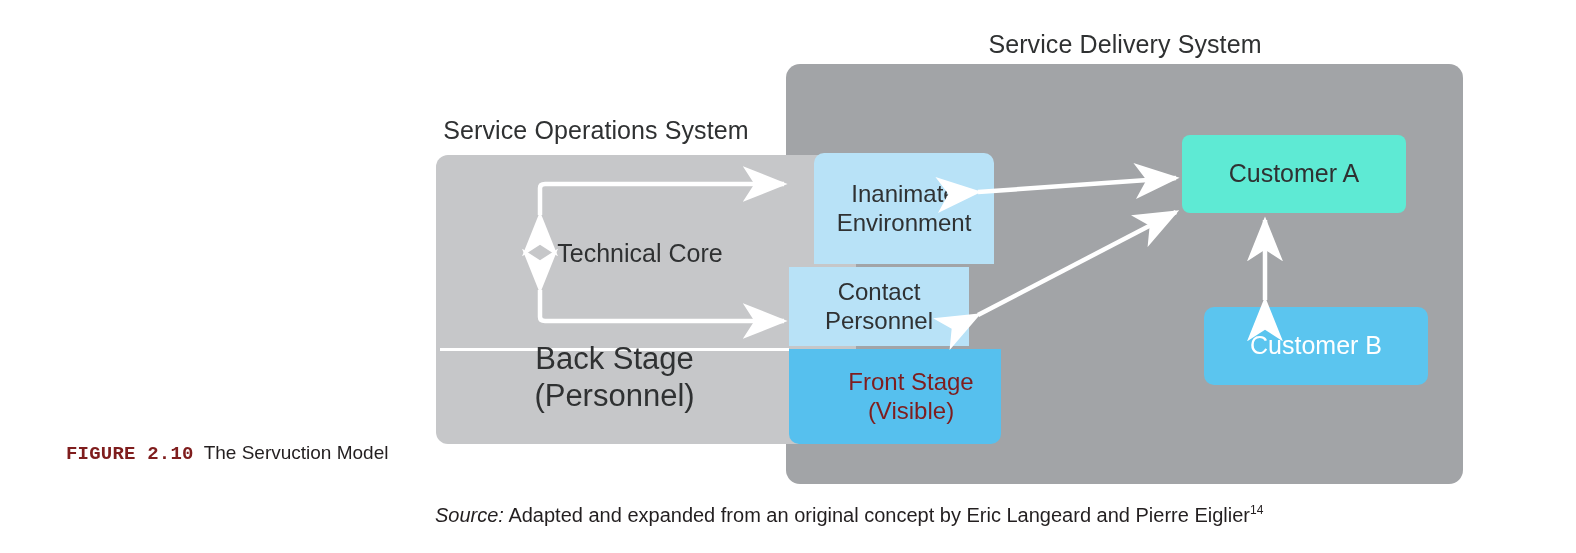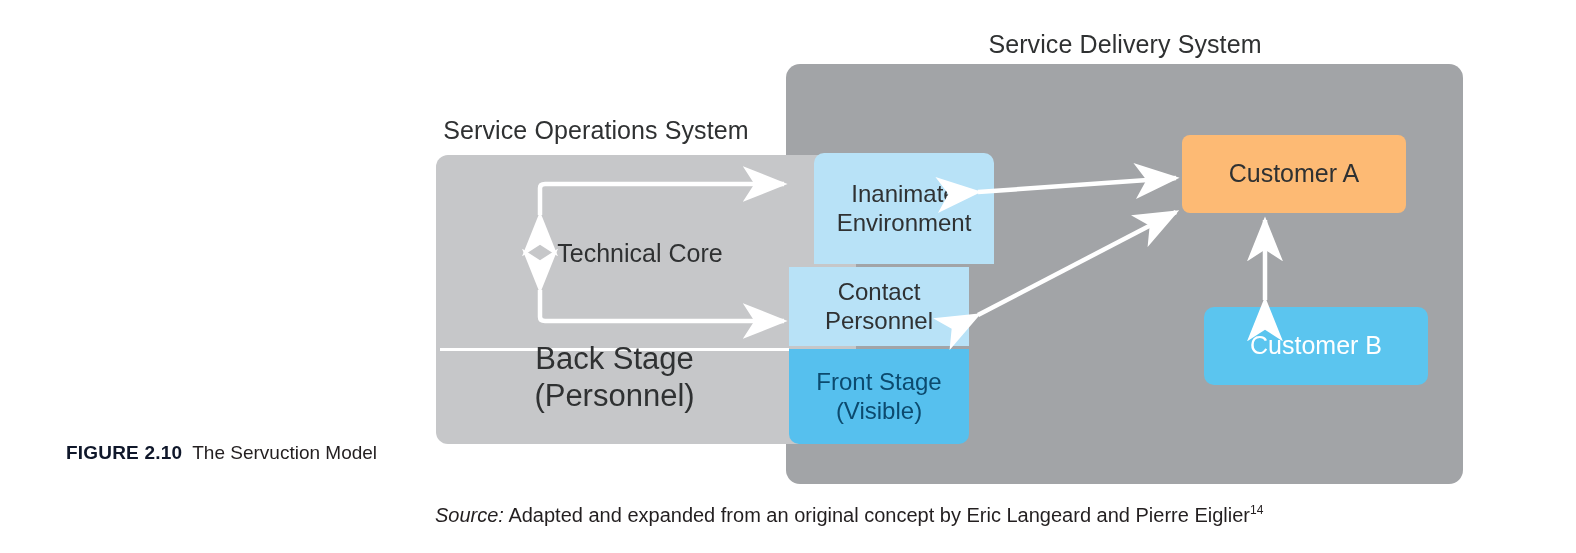--- a/index.html
+++ b/index.html
@@ -58,44 +58,44 @@
     font-size:24px;color:#2f3132;
   }
   .contact{
     left:789px;top:267px;width:180px;height:79px;
     background:#b8e2f7;border-radius:0;
     font-size:24px;color:#2f3132;
   }
   .front-stage{
     left:789px;top:349px;width:180px;height:95px;
     background:#56c0ee;border-radius:0 0 10px 10px;
-    font-size:24px;color:#0c4a6e;
+    font-size:24px;color:#7f1d1d;padding-left:32px;
   }
 
   .customer-a{
     left:1182px;top:135px;width:224px;height:78px;
-    background:#fdba74;border-radius:8px;
+    background:#5eead4;border-radius:8px;
     font-size:25px;color:#2f3132;text-align:center;
   }
   .customer-b{
     left:1204px;top:307px;width:224px;height:78px;
     background:#5bc5ef;border-radius:10px;
     font-size:25px;color:#ffffff;
   }
 
   
   #arrows{position:absolute;left:0;top:0;width:1576px;height:553px;pointer-events:none;}
 
   
   .figcap{
     position:absolute;left:66px;top:438px;width:330px;
     font-size:19px;line-height:1.55;color:#231f20;
   }
   .figcap .fignum{
-    color:#0f172a;font-weight:bold;letter-spacing:.2px;
+    color:#7f1d1d;font-weight:bold;letter-spacing:.2px;font-family:Liberation Mono, monospace;
   }
   .figcap .figtitle{margin-left:10px;}
 
   .source{
     position:absolute;left:435px;top:503px;width:1000px;
     font-size:20px;color:#231f20;white-space:nowrap;
   }
   .source .src-lbl{font-style:italic;font-weight:normal;}
   .source sup{font-size:12px;vertical-align:super;}
 </style>

